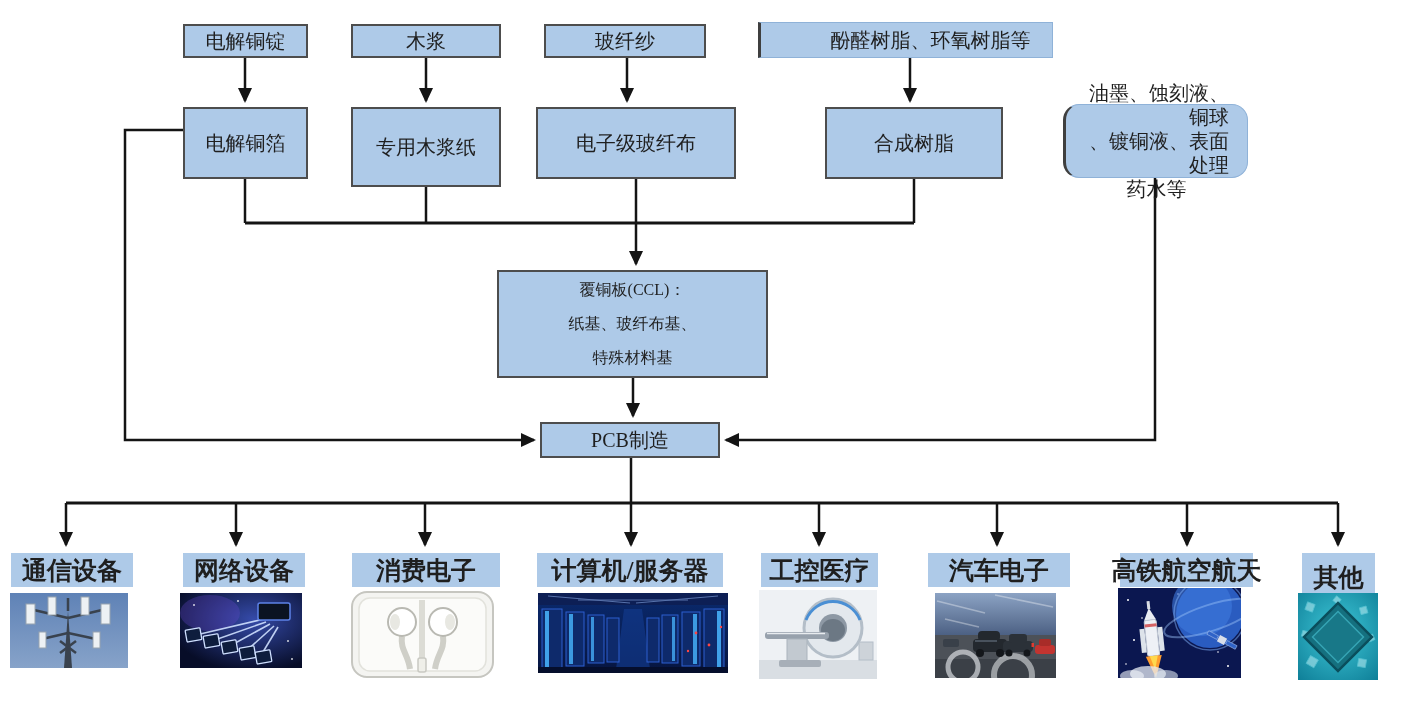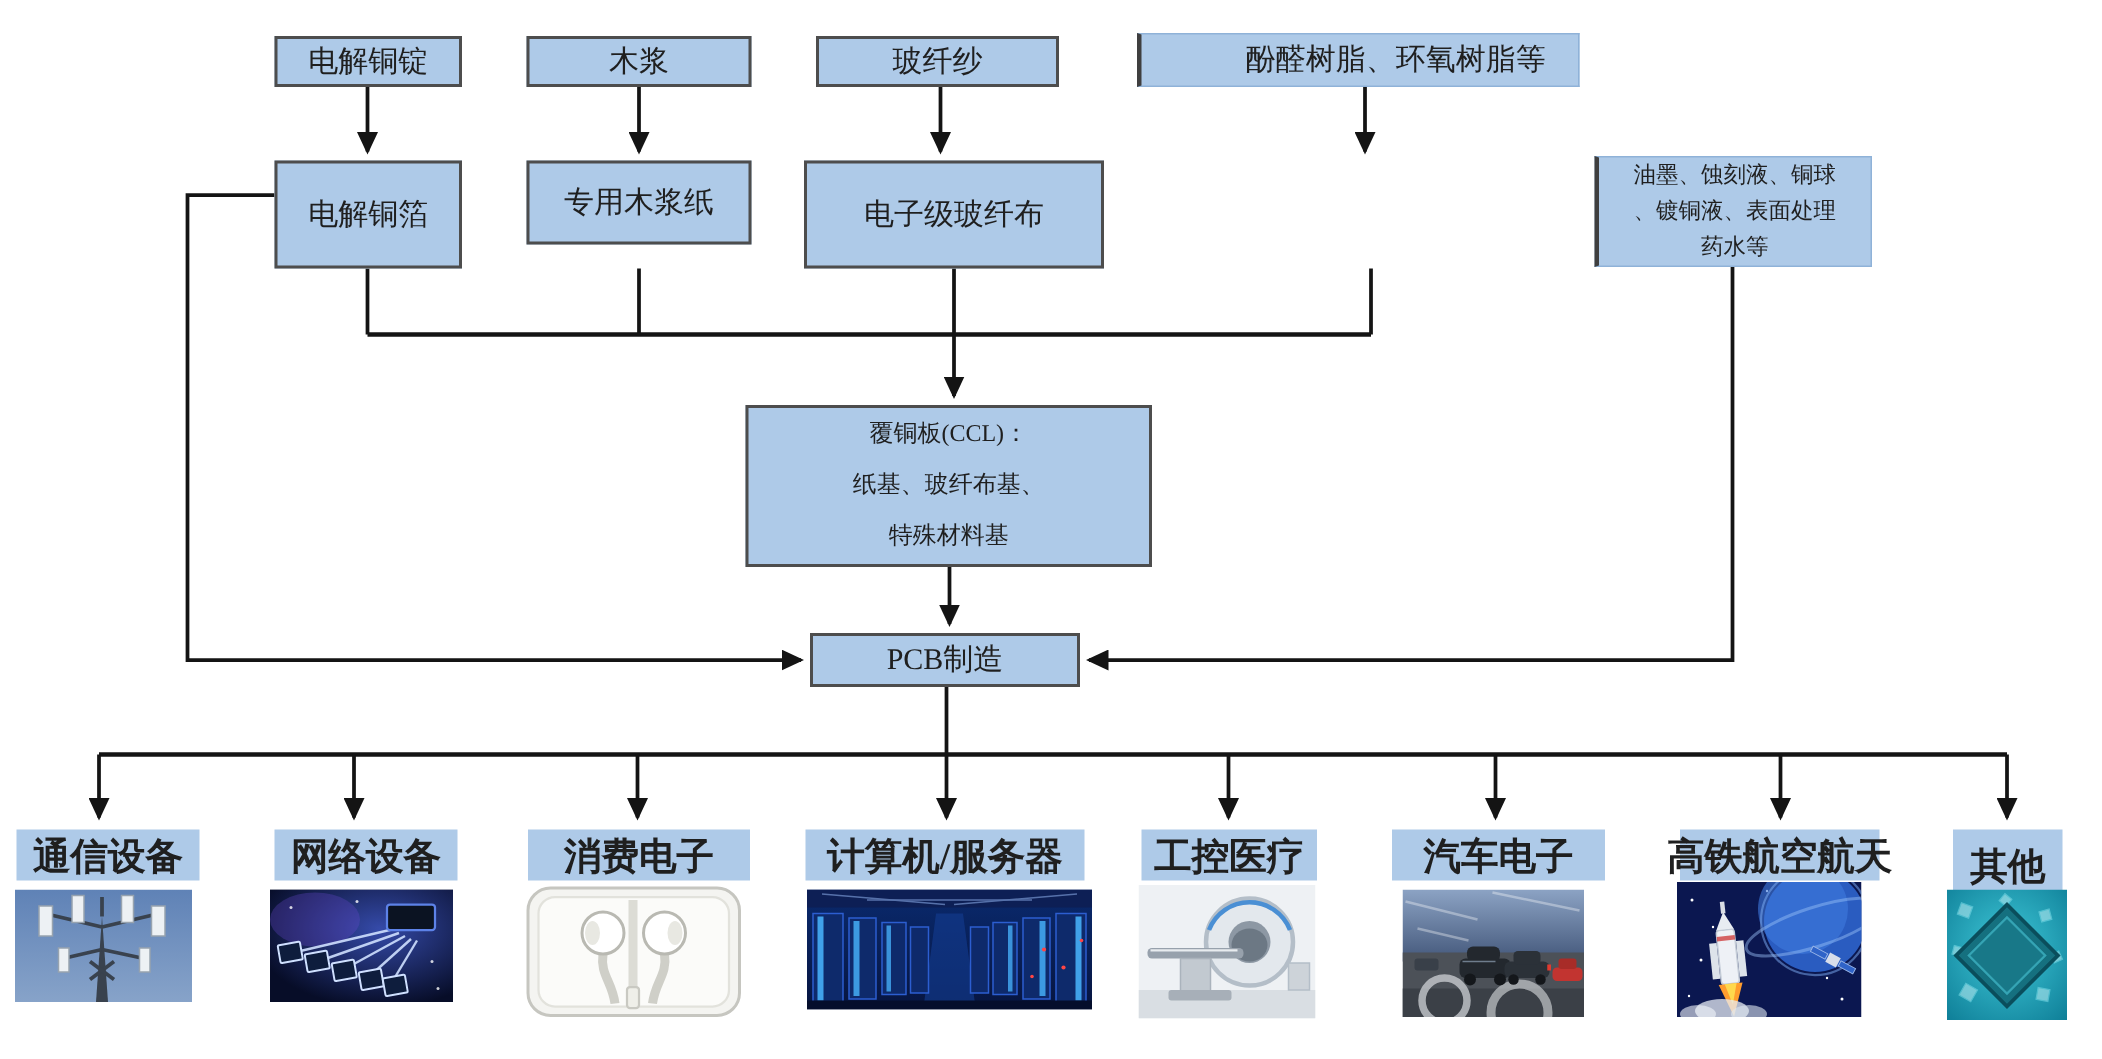--- a/index.html
+++ b/index.html
@@ -11,21 +11,21 @@
   .box{
     position:absolute;z-index:1;box-sizing:border-box;
     background:#aecae8;border:2px solid #4d4d4d;
     display:flex;align-items:center;justify-content:center;
     font-size:20px;line-height:1.2;text-align:right;white-space:nowrap;
   }
   .box.soft{
     border:1px solid #8fb2d8;border-left:3px solid #3f3f3f;padding-left:48px;
   }
   .box.multi{flex-direction:column;white-space:normal;}
-  .box.note{font-size:15px;line-height:24px;padding:0 18px;}
+  .box.note{font-size:20px;line-height:24px;padding:0 18px;border-radius:16px;}
   .ccl{font-size:16px;line-height:34px;}
   .applabel{
     position:absolute;z-index:1;box-sizing:border-box;background:#aecae8;border:none;
     display:flex;align-items:center;justify-content:center;
     font-size:25px;text-align:center;white-space:nowrap;font-weight:bold;
   }
   .photo{position:absolute;z-index:1;line-height:0;}
   .photo svg{display:block;}
 </style>
 </head>
@@ -72,22 +72,23 @@
       <line x1="1338" y1="503" x2="1338" y2="545" marker-end="url(#ah)"></line>
     </g>
   </svg>
 
   <div class="box" style="left:183px;top:24px;width:125px;height:34px">电解铜锭</div>
   <div class="box" style="left:351px;top:24px;width:150px;height:34px">木浆</div>
   <div class="box" style="left:544px;top:24px;width:162px;height:34px">玻纤纱</div>
   <div class="box soft" style="left:758px;top:22px;width:295px;height:36px">酚醛树脂、环氧树脂等</div>
 
   <div class="box" style="left:183px;top:107px;width:125px;height:72px">电解铜箔</div>
-  <div class="box" style="left:351px;top:107px;width:150px;height:56px">专用木浆纸</div>
+  <div class="box" style="left:351px;top:107px;width:150px;height:80px">专用木浆纸</div>
   <div class="box" style="left:536px;top:107px;width:200px;height:72px">电子级玻纤布</div>
+  <div class="box" style="left:825px;top:107px;width:178px;height:72px">合成树脂</div>
 
   <div class="box soft multi note" style="left:1063px;top:104px;width:185px;height:74px">
     <div>油墨、蚀刻液、铜球</div>
     <div>、镀铜液、表面处理</div>
     <div>药水等</div>
   </div>
 
   <div class="box multi ccl" style="left:497px;top:270px;width:271px;height:108px">
     <div>覆铜板(CCL)：</div>
     <div>纸基、玻纤布基、</div>

